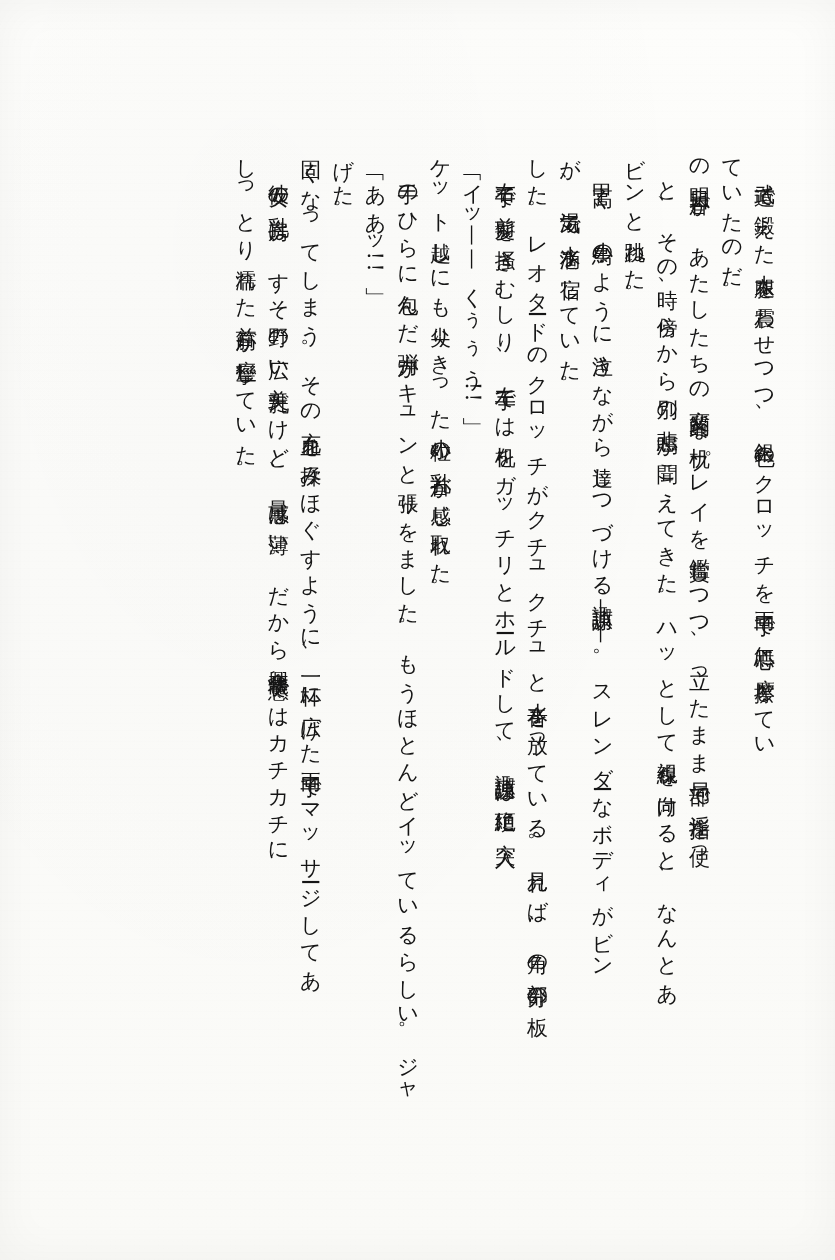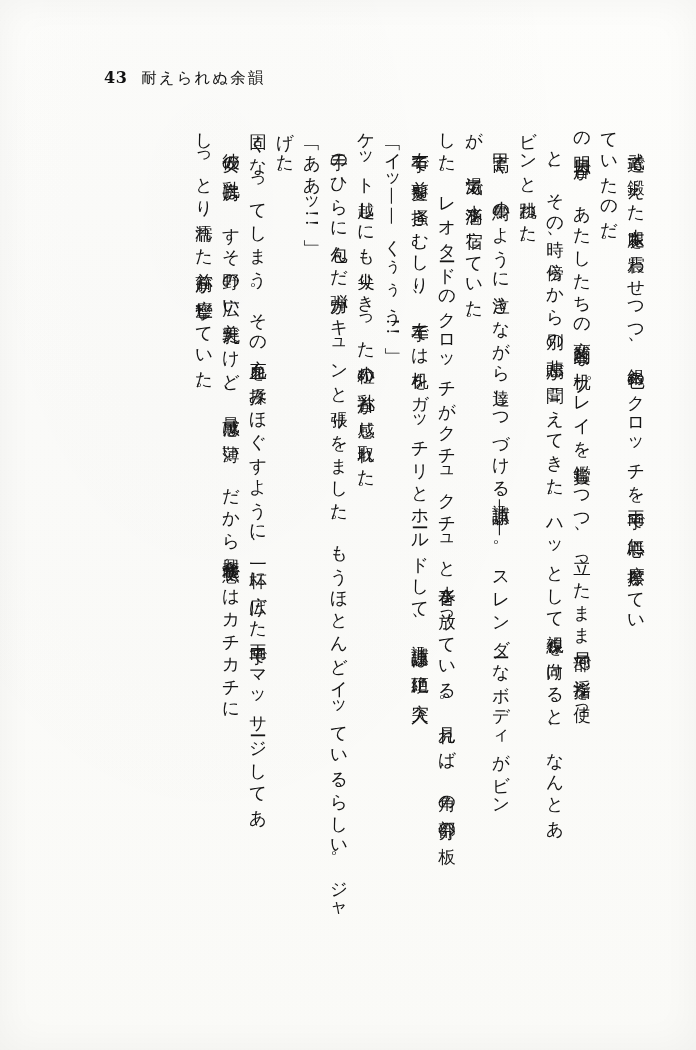--- a/index.html
+++ b/index.html
@@ -94,24 +94,20 @@
     inset: 0;
     pointer-events: none;
     box-shadow: inset 0 0 38px rgba(0,0,0,0.045);
   }
 </style>
 </head>
 <body>
 
 <div id="page">
 
-  <div id="header">
-    <span id="page-number">43</span>
-    <span id="running-title">耐えられぬ余韻</span>
-  </div>
 
   <div id="body-text">
       <div class="tcol">しっとり濡れた首筋が痙攣していた。</div>
       <div class="tcol indent">彼女の乳房は、すそ野の広い美乳だけど、量感は薄い。だから興奮状態ではカチカチに</div>
       <div class="tcol">固くなってしまう。その充血を揉みほぐすように、一杯に広げた両手でマッサージしてあ</div>
       <div class="tcol">げた。</div>
       <div class="tcol indent">「ああッ!!」</div>
       <div class="tcol indent">手のひらに包んだ弾力がキュンと張りをました。もうほとんどイッているらしい。ジャ</div>
       <div class="tcol">ケット越しにも尖りきった小粒の乳首が感じ取れた。</div>
       <div class="tcol indent">「イッ——くぅぅう!!」</div>

